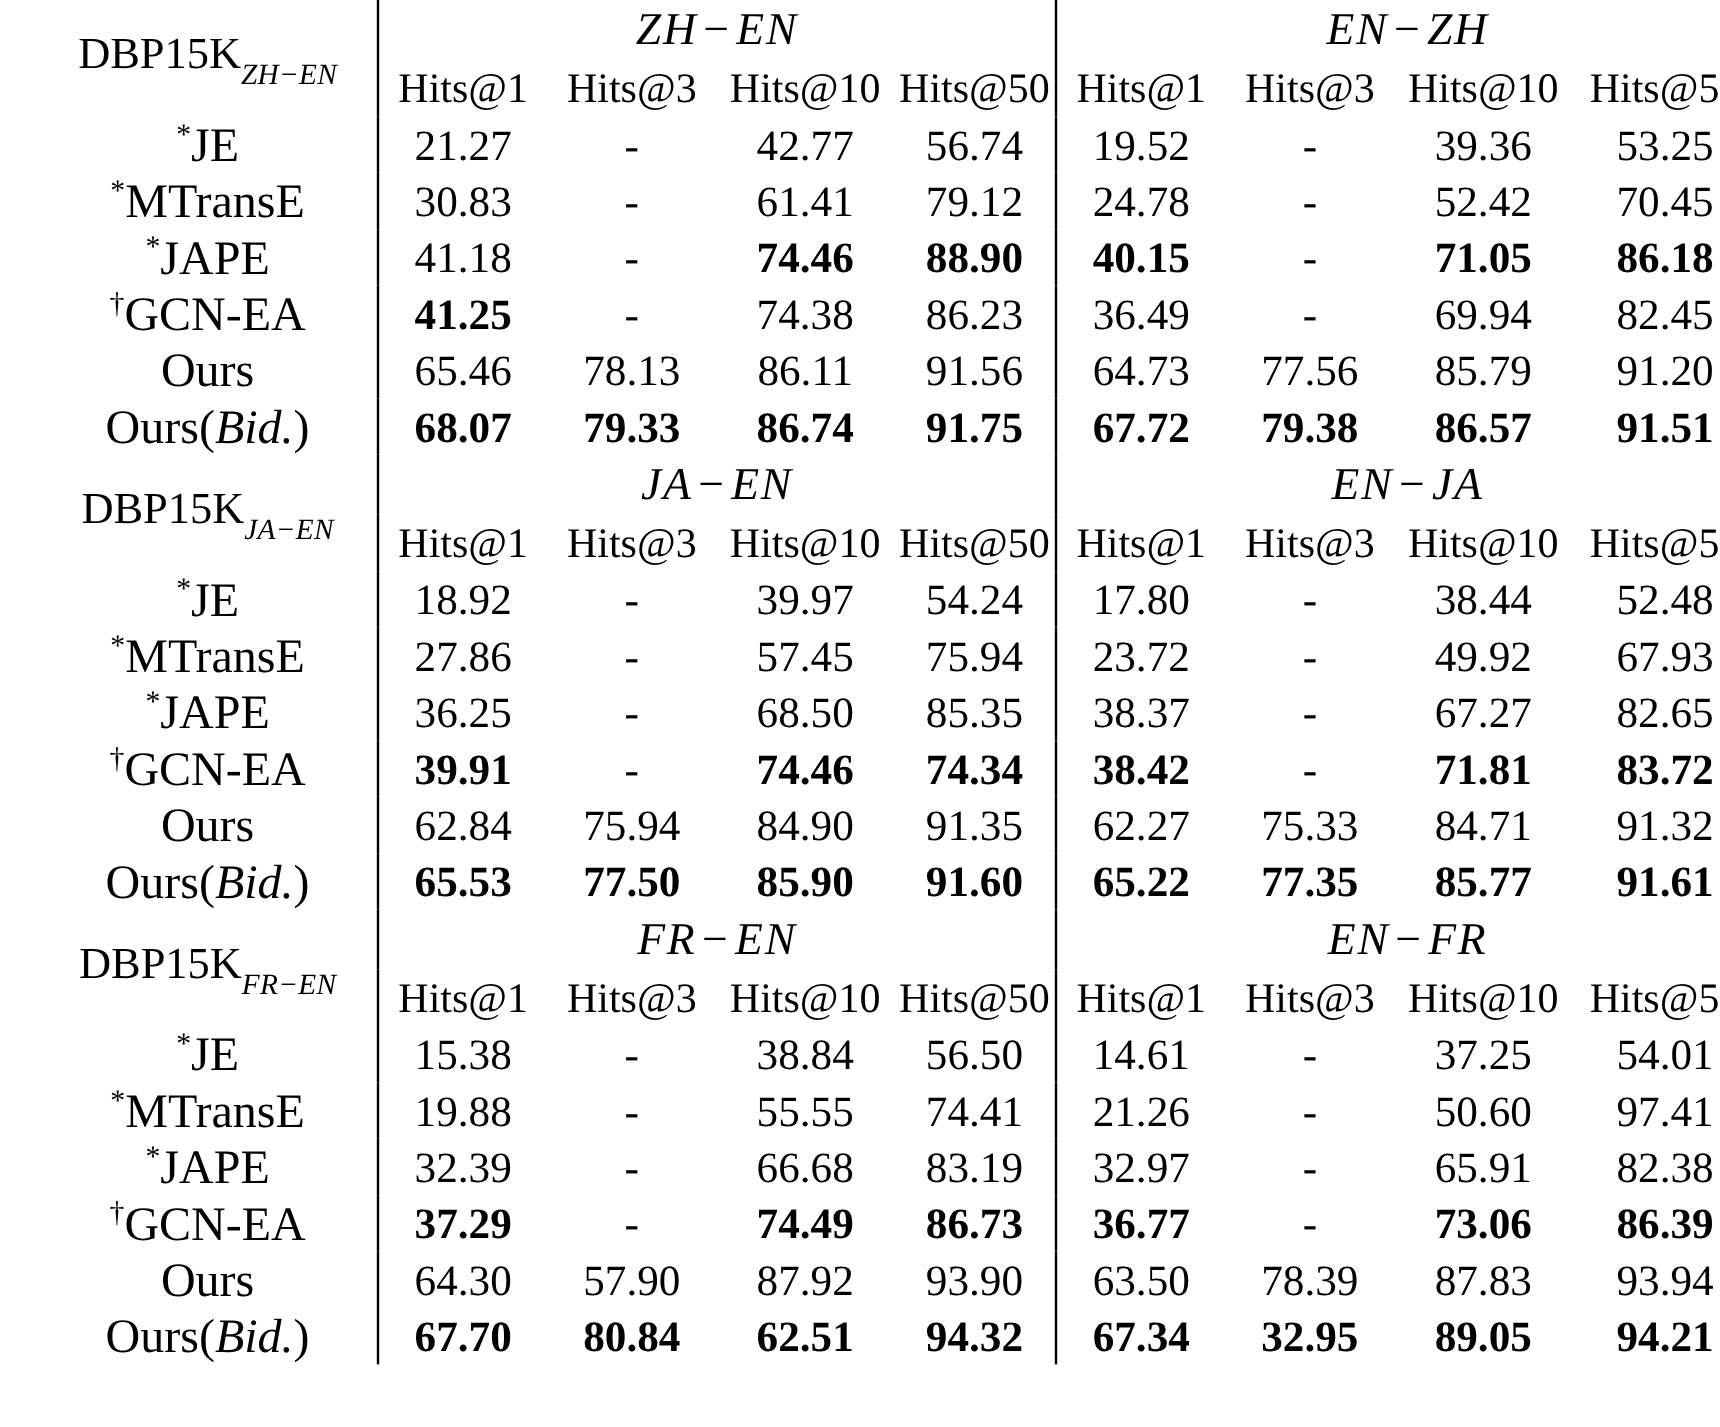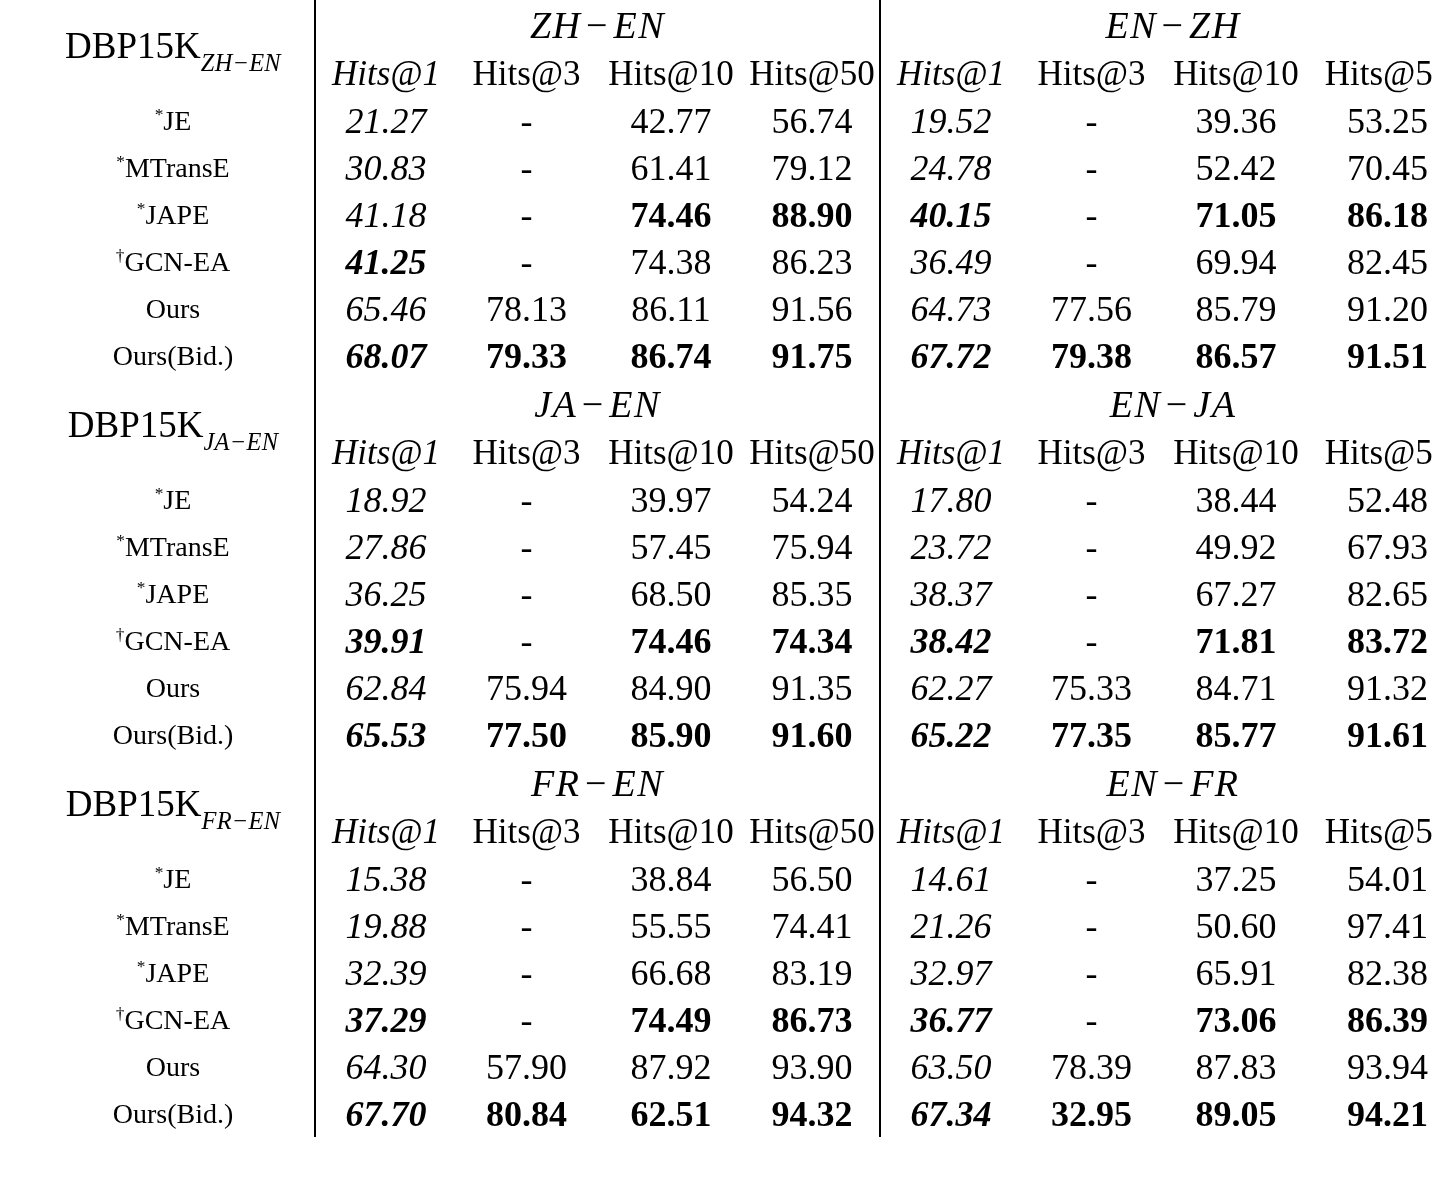--- a/index.html
+++ b/index.html
@@ -51,21 +51,21 @@
   col.c-d7     { width: 148px; }
   col.c-d8     { width: 155px; }
 
   
   .rule-thick-top   > td { border-top: 5px solid #000; }
   .rule-thick-bot   > td { border-bottom: 5px solid #000; }
   .rule-thin-top    > td { border-top: 2px solid #000; }
   .rule-thin-bot    > td { border-bottom: 2px solid #000; }
 
   
-  .vsep-left  { border-left: 2px solid #000 !important; font-style: italic; }
+  .vsep-left  { border-left: 2px solid #000 !important; }
 
   
   .rowh { height: 47px; }
 
   td.dataset-name {
     text-align: center;
     font-size: 37px;
     padding-right: 6px;
   }
   td.dataset-name .sub {
@@ -86,29 +86,29 @@
   }
   td.pair-title .dash { font-style: normal; padding: 0 0.12em; }
 
   td.metric {
     font-size: 35px;
     height: 46px;
   }
 
   td.rowlabel {
     text-align: center;
-    font-size: 28px;
+    font-size: 40px;
     padding-right: 10px;
   }
   td.rowlabel sup {
     font-size: 0.62em;
     vertical-align: super;
     line-height: 0;
   }
-  td.rowlabel .it { }
+  td.rowlabel .it { font-style: italic; }
 
   td.val { font-size: 36px; }
   td.val.b { font-weight: bold; }
 </style>
 </head>
 <body>
 
 <div id="table-root">
   <table class="results">
     <colgroup>

